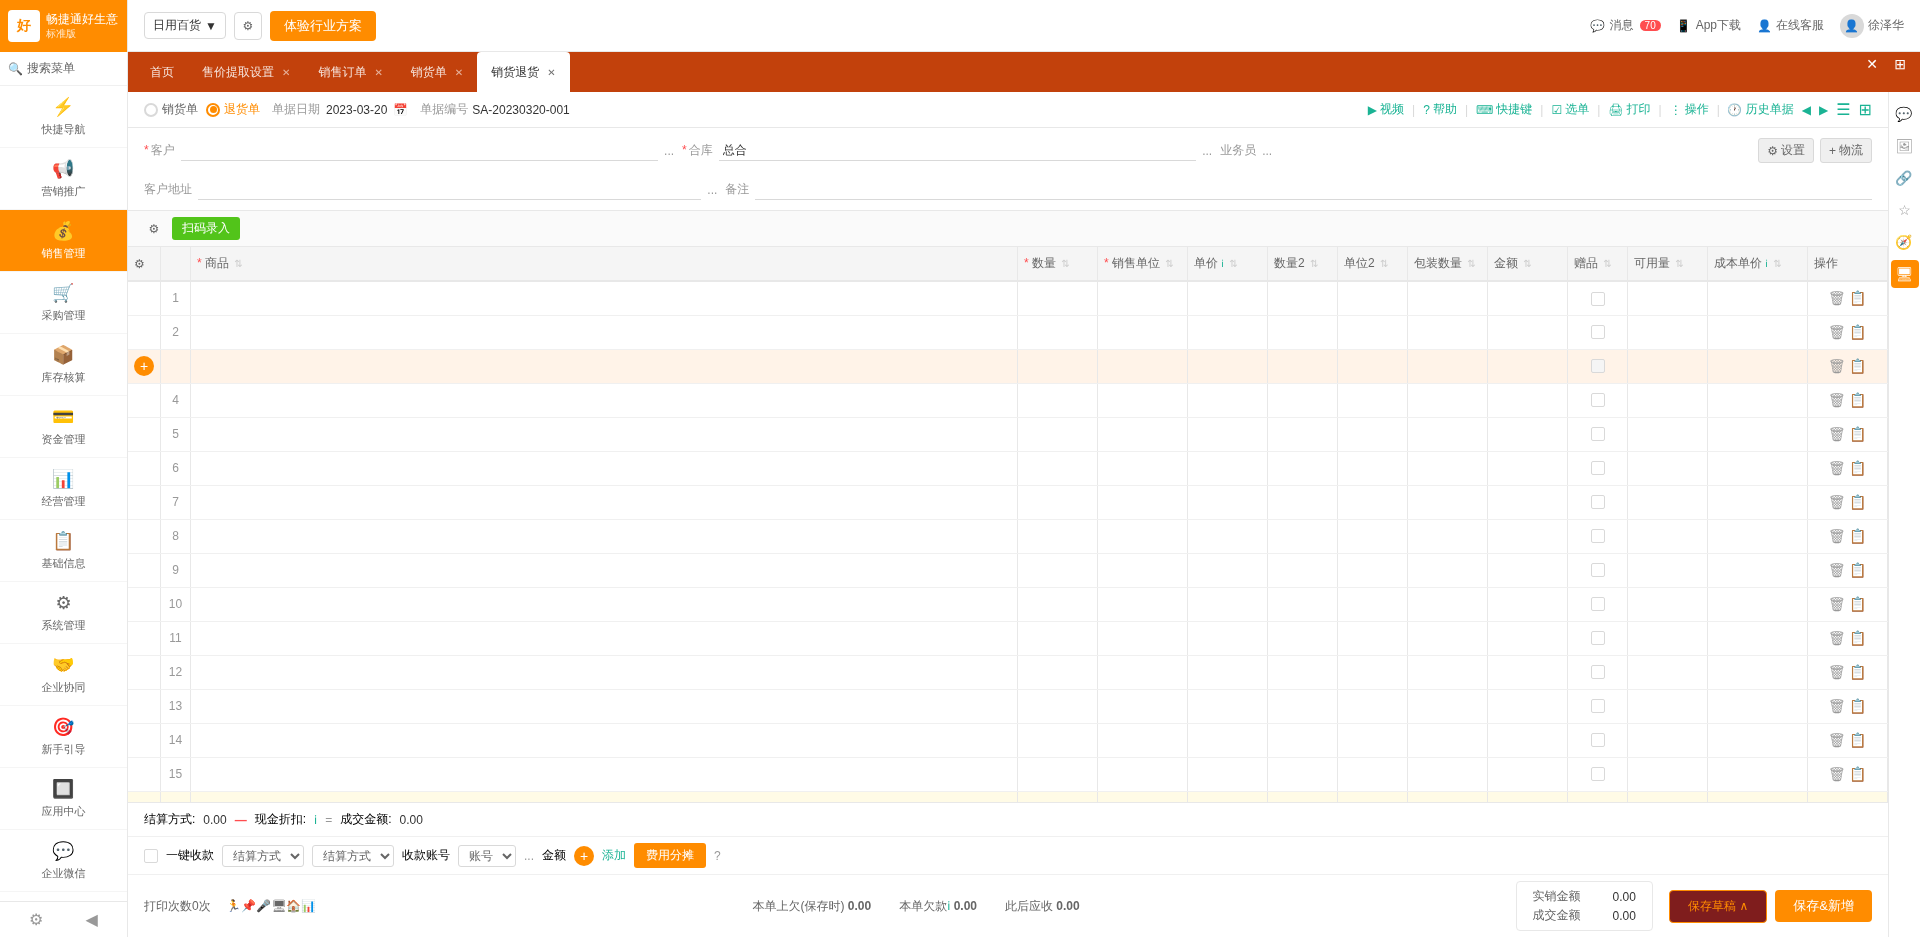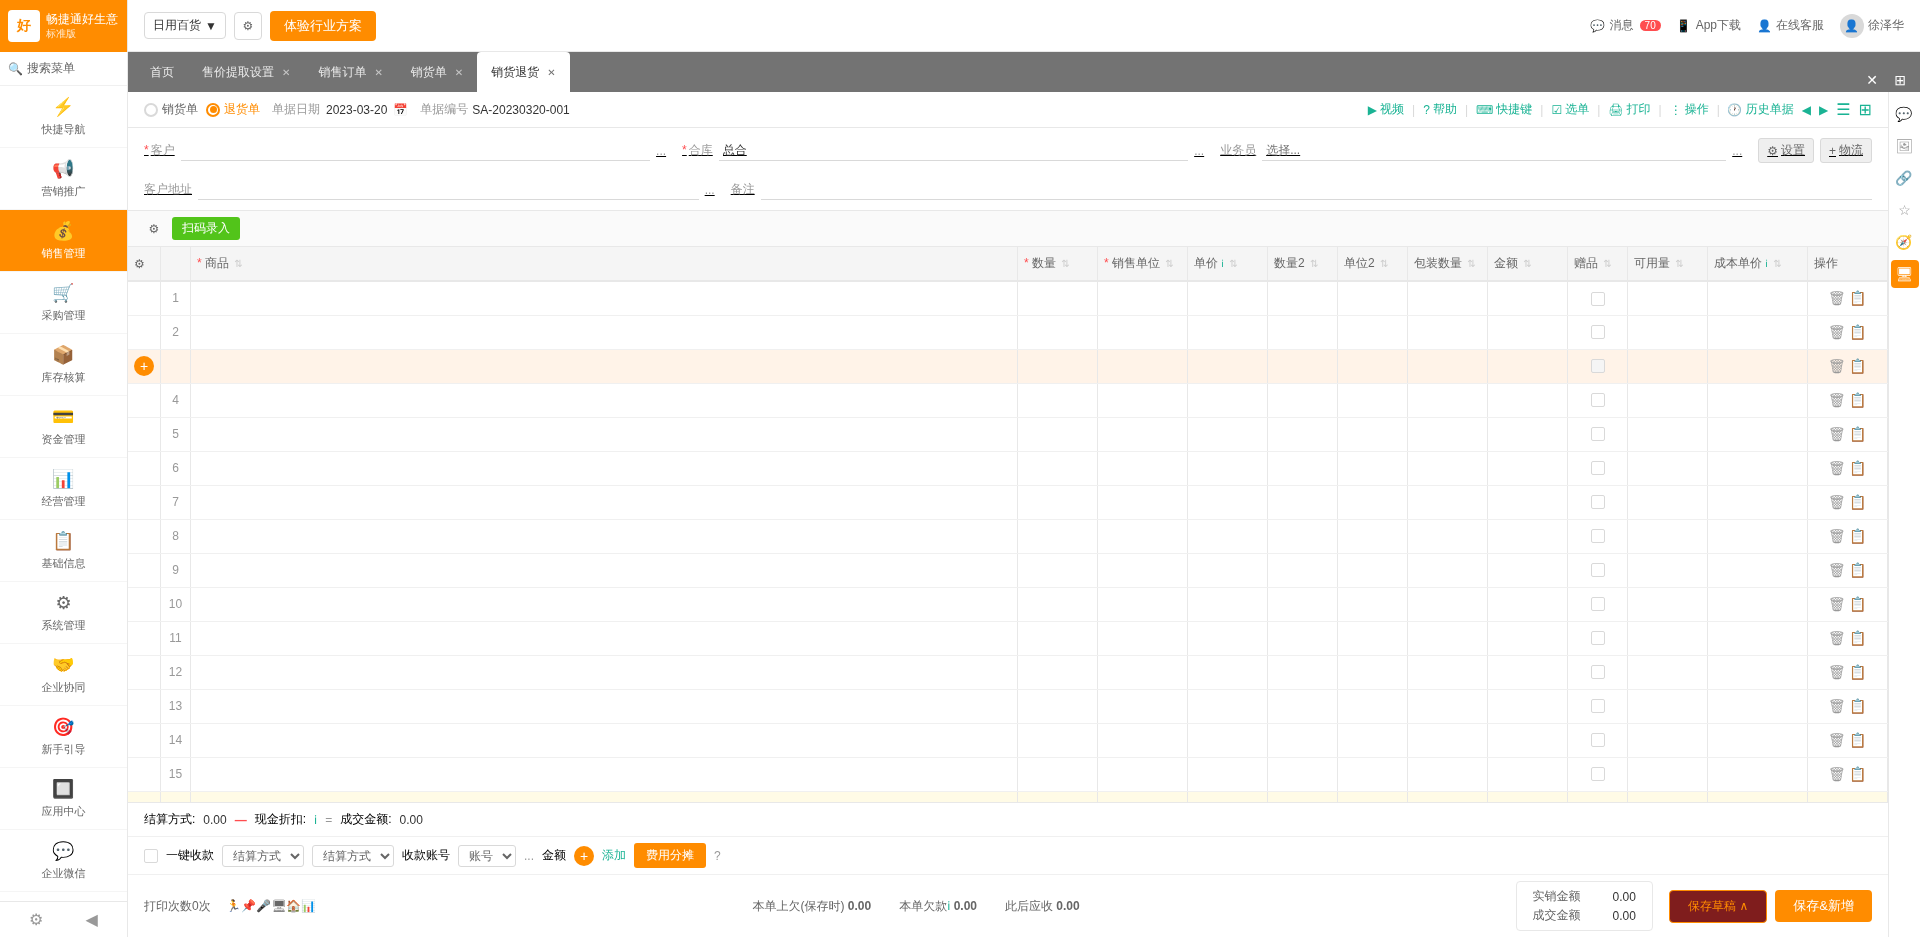--- a/index.html
+++ b/index.html
@@ -27,21 +27,21 @@
     .topbar-left { display: flex; align-items: center; gap: 8px; }
     .topbar-selector { display: flex; align-items: center; gap: 4px; border: 1px solid #d9d9d9; border-radius: 4px; padding: 4px 8px; color: #333; cursor: pointer; }
     .topbar-settings-btn { width: 28px; height: 28px; border-radius: 4px; border: 1px solid #d9d9d9; display: flex; align-items: center; justify-content: center; cursor: pointer; color: #666; }
     .topbar-trial-btn { background: #ff8c00; color: #fff; border: none; border-radius: 4px; padding: 6px 14px; cursor: pointer; font-size: 13px; }
     .topbar-right { display: flex; align-items: center; gap: 16px; color: #666; }
     .topbar-right-item { display: flex; align-items: center; gap: 4px; cursor: pointer; }
     .badge { background: #ff4d4f; color: #fff; border-radius: 10px; padding: 0 5px; font-size: 10px; min-width: 16px; text-align: center; margin-left: 2px; }
     .avatar { width: 24px; height: 24px; border-radius: 50%; background: #d9d9d9; display: flex; align-items: center; justify-content: center; color: #666; }
 
     
-    .tabbar { background: #737373; display: flex; align-items: flex-end; height: 40px; padding: 0 8px; gap: 0; }
+    .tabbar { background: #c2410c; display: flex; align-items: flex-start; height: 40px; padding: 0 8px; gap: 0; }
     .tab { padding: 0 14px; height: 40px; display: flex; align-items: center; color: #fff; cursor: pointer; gap: 4px; font-size: 13px; opacity: 0.85; position: relative; }
     .tab.active { background: #fff; color: #333; border-radius: 4px 4px 0 0; opacity: 1; }
     .tab-close { font-size: 10px; margin-left: 4px; opacity: 0.7; }
     .tabbar-actions { margin-left: auto; display: flex; gap: 4px; }
     .tabbar-action-btn { color: #fff; cursor: pointer; font-size: 14px; width: 24px; height: 24px; display: flex; align-items: center; justify-content: center; }
 
     
     .content { flex: 1; background: #f0f0f0; overflow: hidden; display: flex; flex-direction: column; }
     .doc-area { flex: 1; background: #fff; margin: 0; display: flex; flex-direction: column; overflow: hidden; }
 
@@ -57,21 +57,21 @@
     .doc-date-group { display: flex; align-items: center; gap: 6px; color: #666; }
     .doc-date-label { color: #999; }
     .doc-date-value { color: #333; }
     .doc-id-group { display: flex; align-items: center; gap: 4px; color: #666; }
     .doc-header-right { display: flex; align-items: center; gap: 8px; color: #1ab394; font-size: 12px; }
     .doc-action-btn { display: flex; align-items: center; gap: 3px; cursor: pointer; color: #1ab394; }
     .separator { color: #d9d9d9; }
 
     
     .form-fields { padding: 10px 16px; display: flex; align-items: flex-start; gap: 16px; flex-wrap: wrap; border-bottom: 1px solid #e8e8e8; }
-    .form-row { display: flex; align-items: center; gap: 16px; width: 100%; text-decoration: underline; }
+    .form-row { display: flex; align-items: center; gap: 8px; width: 100%; }
     .field-group { display: flex; align-items: center; gap: 6px; flex: 1; min-width: 200px; }
     .field-label { color: #999; white-space: nowrap; }
     .field-label.required::before { content: '*'; color: #ff4d4f; margin-right: 2px; }
     .field-input { flex: 1; border: none; border-bottom: 1px solid #d9d9d9; padding: 3px 4px; color: #333; outline: none; background: transparent; }
     .field-dots { color: #999; cursor: pointer; }
     .right-btns { display: flex; gap: 6px; }
     .right-btn { display: flex; align-items: center; gap: 3px; border: 1px solid #d9d9d9; border-radius: 3px; padding: 3px 8px; cursor: pointer; color: #666; font-size: 12px; }
 
     
     .table-toolbar { padding: 6px 16px; display: flex; align-items: center; gap: 8px; background: #fafafa; border-bottom: 1px solid #e8e8e8; }
@@ -326,21 +326,20 @@
                 <input class="field-input" type="text" style="width: 200px;">
                 <span class="field-dots">...</span>
               </div>
               <div class="field-group" style="flex:2;">
                 <span class="field-label required">合库</span>
                 <input class="field-input" type="text" value="总合" style="width: 200px;">
                 <span class="field-dots">...</span>
               </div>
               <div class="field-group" style="flex:2;">
                 <span class="field-label">业务员</span>
-                <input class="field-input" type="text" placeholder="选择..." style="width: 200px;">
                 <span class="field-dots">...</span>
               </div>
               <div class="right-btns">
                 <button class="right-btn">
                   <span>⚙</span>
                   <span>设置</span>
                 </button>
                 <button class="right-btn">
                   <span>+</span>
                   <span>物流</span>

